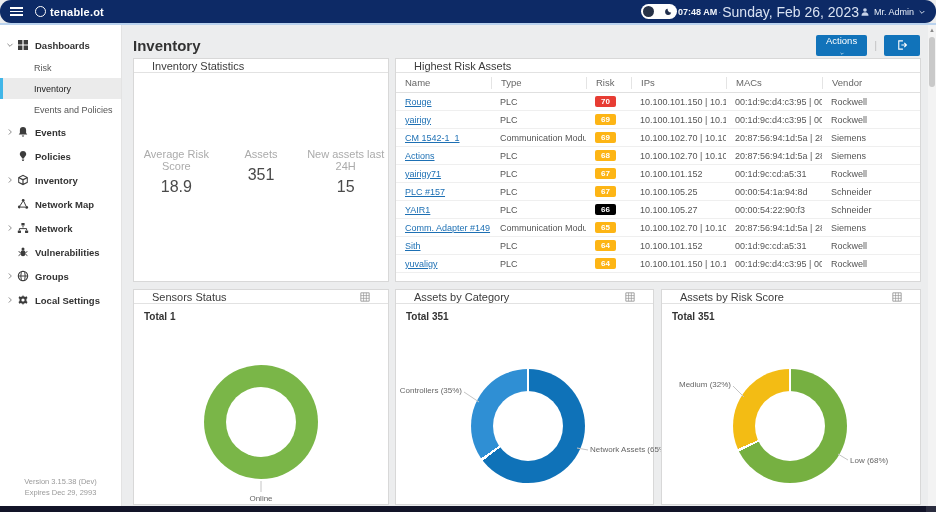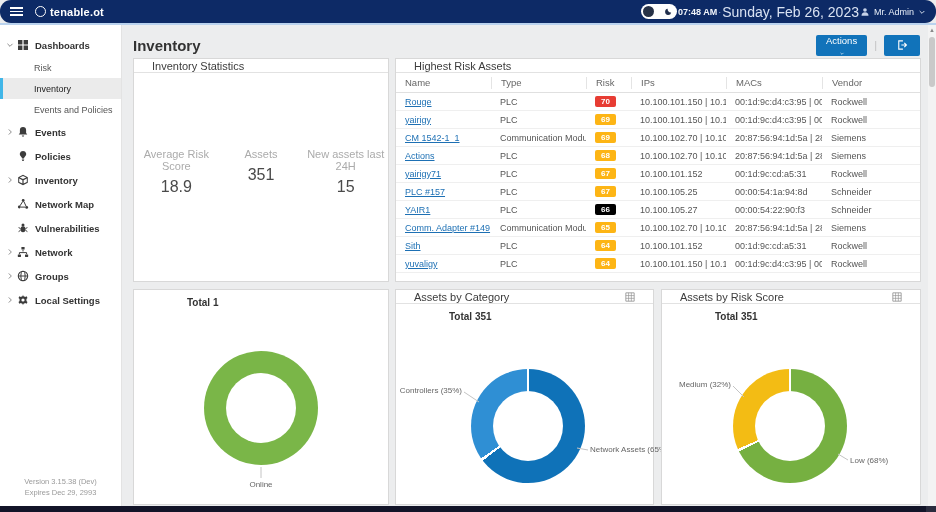--- a/index.html
+++ b/index.html
@@ -70,21 +70,21 @@
   .table-head .cell:first-child { border-left:none; }
   .cell { padding-left:9px; overflow:hidden; white-space:nowrap; }
   .c0{width:95px;} .c1{width:95px;} .c2{width:45px;} .c3{width:95px;} .c4{width:96px;} .c5{flex:1;}
   .t-row { display:flex; height:18px; align-items:center; border-bottom:1px solid #efefef;
     font-size:9px; color:#555; }
   .t-row a { color:#1d70b4; text-decoration:underline; cursor:pointer; }
   .risk-badge { display:inline-block; min-width:21px; height:11px; line-height:11px; border-radius:2px;
     color:#fff; font-size:8px; font-weight:bold; text-align:center; padding:0 2px; }
 
   
-  .total-label { position:absolute; left:10px; top:7px; font-size:10px; font-weight:bold; color:#333;margin-left:43px; }
+  .total-label { position:absolute; left:10px; top:7px; font-size:10px; font-weight:bold; color:#333; }
   .donut { position:absolute; border-radius:50%; }
   .donut .hole { position:absolute; left:19%; top:19%; width:62%; height:62%; background:#fff; border-radius:50%; }
   .chart-label { position:absolute; font-size:8px; color:#666; white-space:nowrap; line-height:10px; }
   .connector-svg { position:absolute; left:0; top:0; width:100%; height:100%; pointer-events:none; }
 
   
   .v-scrollbar { position:absolute; right:0; top:0; bottom:0; width:8px; background:#f3f3f3; }
   .v-thumb { position:absolute; left:1px; right:1px; top:12px; height:50px; background:#c9c9c9; border-radius:3px; }
   .v-arrow { position:absolute; left:0; right:0; top:0; height:10px; font-size:6px; color:#888; text-align:center; line-height:10px; }
   .bottom-bar { position:absolute; left:0; right:0; bottom:0; height:6px; background:#121428; }
@@ -196,45 +196,45 @@
             <svg width="12" height="12" viewBox="0 0 12 12" fill="#3c3c3c">
               <circle cx="2.3" cy="9" r="1.4"></circle>
               <circle cx="9.7" cy="9.4" r="1.4"></circle>
               <circle cx="6.2" cy="2.5" r="1.4"></circle>
               <path d="M3 7.8 5.6 3.7M7 3.8l2 4.3M3.7 9.1h4.6" stroke="#3c3c3c" fill="none"></path>
             </svg>
           </span>
           <span>Network Map</span>
         </div>
         <div class="side-item">
-          <span class="chev"></span>
-          <span class="s-icon">
-            <svg width="12" height="12" viewBox="0 0 12 12" fill="#3c3c3c">
-              <ellipse cx="6" cy="7.2" rx="2.5" ry="3"></ellipse>
-              <circle cx="6" cy="2.9" r="1.5"></circle>
-              <path d="M1.6 5.6l1.9.9M1.6 9.6l1.9-1.3M10.4 5.6l-1.9.9M10.4 9.6 8.5 8.3" stroke="#3c3c3c" fill="none"></path>
-            </svg>
-          </span>
-          <span>Vulnerabilities</span>
-        </div>
-        <div class="side-item">
           <span class="chev">
             <svg width="8" height="8" viewBox="0 0 12 12" fill="#3c3c3c">
               <path d="M4.2 2.2 8 6l-3.8 3.8" fill="none" stroke="#6e6e6e" stroke-width="1.2"></path>
             </svg>
           </span>
           <span class="s-icon">
             <svg width="12" height="12" viewBox="0 0 12 12" fill="#3c3c3c">
               <rect x="4.4" y="1" width="3.2" height="2.6" rx=".4"></rect>
               <rect x=".8" y="8.4" width="3.2" height="2.6" rx=".4"></rect>
               <rect x="8" y="8.4" width="3.2" height="2.6" rx=".4"></rect>
               <path d="M6 3.8v1.7M2.4 8.2V6.6h7.2v1.6" stroke="#3c3c3c" fill="none"></path>
             </svg>
           </span>
           <span>Network</span>
+        </div>
+        <div class="side-item">
+          <span class="chev"></span>
+          <span class="s-icon">
+            <svg width="12" height="12" viewBox="0 0 12 12" fill="#3c3c3c">
+              <ellipse cx="6" cy="7.2" rx="2.5" ry="3"></ellipse>
+              <circle cx="6" cy="2.9" r="1.5"></circle>
+              <path d="M1.6 5.6l1.9.9M1.6 9.6l1.9-1.3M10.4 5.6l-1.9.9M10.4 9.6 8.5 8.3" stroke="#3c3c3c" fill="none"></path>
+            </svg>
+          </span>
+          <span>Vulnerabilities</span>
         </div>
         <div class="side-item">
           <span class="chev">
             <svg width="8" height="8" viewBox="0 0 12 12" fill="#3c3c3c">
               <path d="M4.2 2.2 8 6l-3.8 3.8" fill="none" stroke="#6e6e6e" stroke-width="1.2"></path>
             </svg>
           </span>
           <span class="s-icon">
             <svg width="12" height="12" viewBox="0 0 12 12" fill="#3c3c3c">
               <circle cx="6" cy="6" r="4.7" fill="none" stroke="#3c3c3c" stroke-width="1.1"></circle>
@@ -399,20 +399,29 @@
               <span class="cell c2"><span class="risk-badge" style="background:#fdb515">64</span></span>
               <span class="cell c3">10.100.101.150 | 10.100...</span>
               <span class="cell c4">00:1d:9c:d4:c3:95 | 00:1...</span>
               <span class="cell c5">Rockwell</span>
             </div>
           </div>
       </div>
     </section>
 
     <section class="card" style="left:11px; top:264px; width:256px; height:216px;">
+      <div class="card-header">
+        <span class="card-title">Sensors Status</span>
+        <span class="card-menu">
+          <svg width="10" height="10" viewBox="0 0 12 12">
+              <path d="M1 1h10v10H1z" fill="none" stroke="#919191"></path>
+              <path d="M1 4.3h10M1 7.6h10M4.3 1v10M7.6 1v10" stroke="#919191" stroke-width=".8"></path>
+            </svg>
+        </span>
+      </div>
       <div class="card-body chart-body" style="height:192px;">
           <div class="total-label">Total 1</div>
           <div class="donut" style="left: 70px; top: 61px; width: 114px; height: 114px; background: rgb(122, 182, 72);">
             <div class="hole"></div>
           </div>
           <svg class="connector-svg">
             <line x1="127" y1="177" x2="127" y2="188" stroke="#c4c4c4" stroke-width="1"></line>
           </svg>
           <div class="chart-label" style="left: 127px; transform: translateX(-50%); top: 190px;">Online</div>
         </div>

